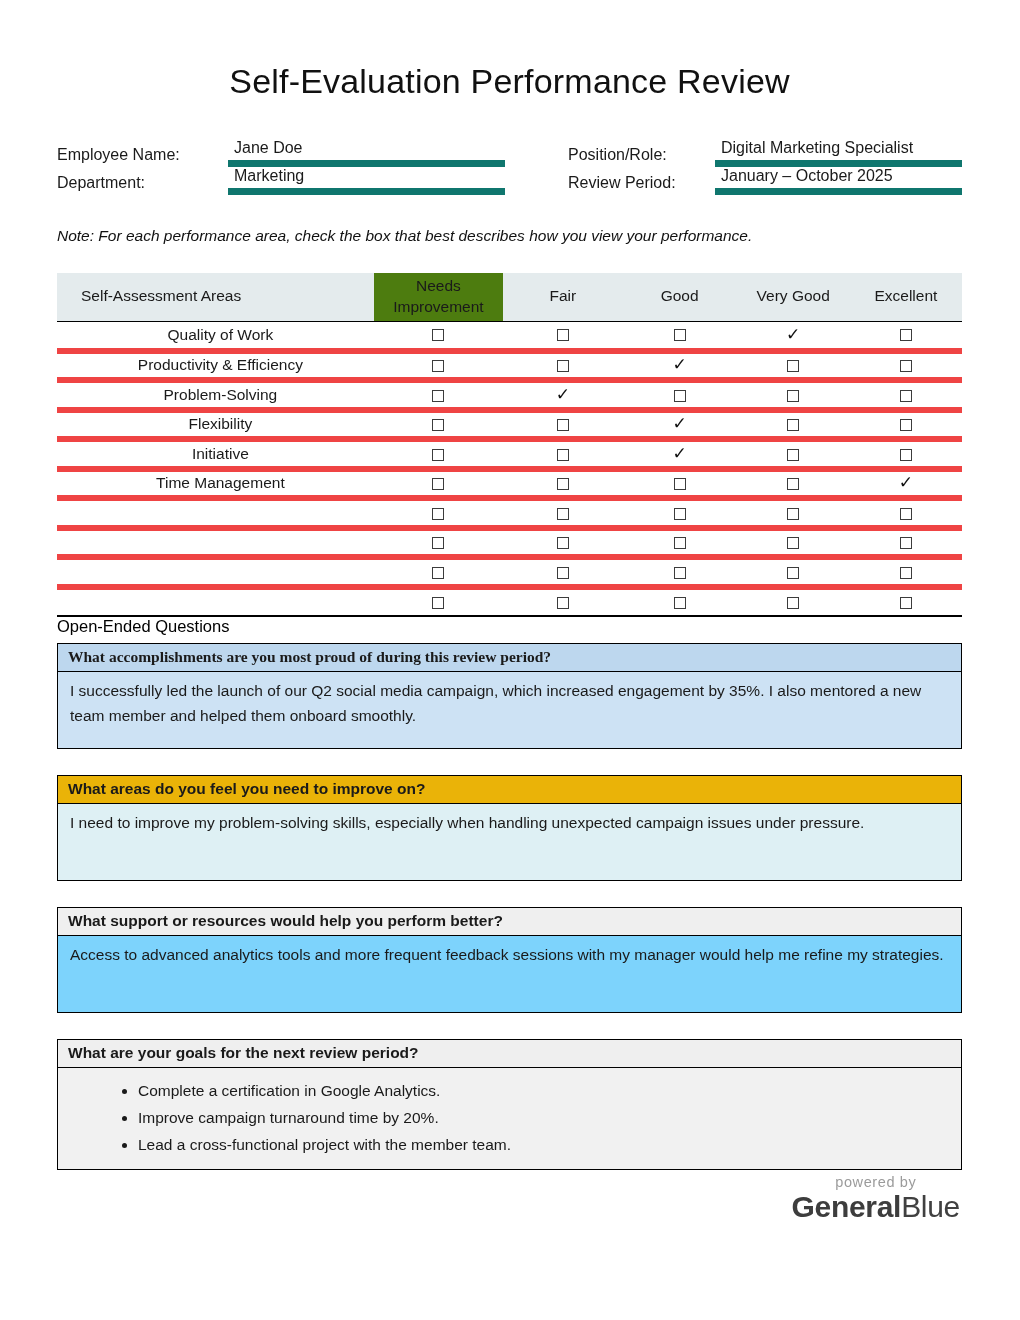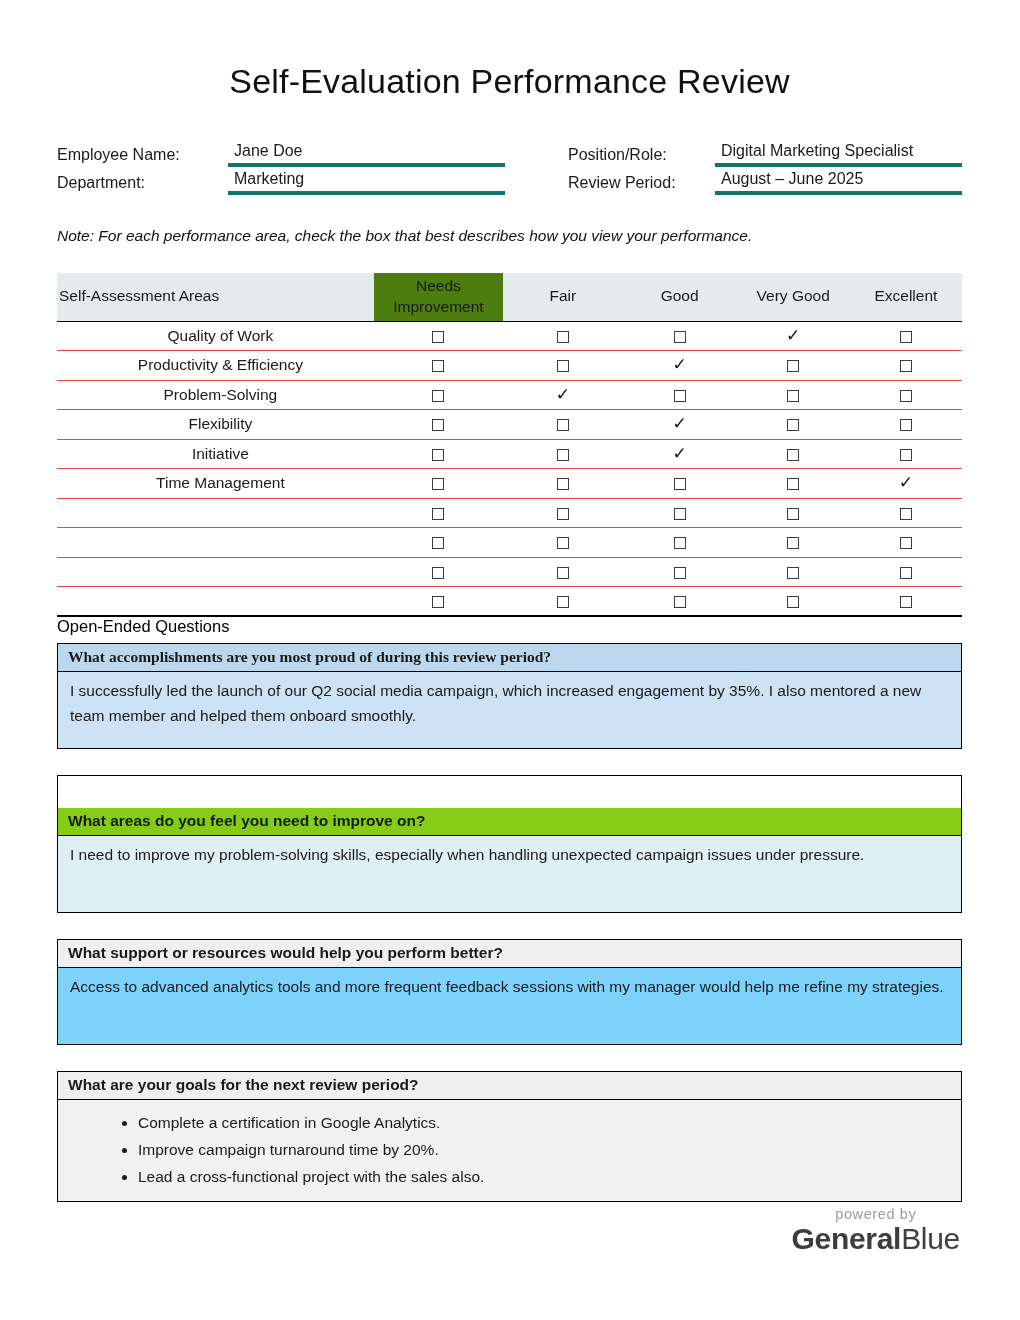--- a/index.html
+++ b/index.html
@@ -26,21 +26,21 @@
   .fields { font-size:16px; }
   .field-row { display:flex; justify-content:space-between; height:28px; align-items:flex-end; }
   .fgroup { display:flex; align-items:flex-end; }
   .fgroup.left  { width:448px; }
   .fgroup.right { width:394px; }
   .flabel { padding-bottom:3px; }
   .fgroup.left  .flabel { width:171px; }
   .fgroup.right .flabel { width:147px; }
   .fvalue {
     flex:1;
-    border-bottom:4px solid #0f766e;
+    border-bottom:7px solid #0f766e;
     padding:0 2px 3px 6px;
     white-space:nowrap;
   }
 
   .note {
     margin-top:32px;
     font-style:italic;
     font-size:15.5px;
     color:#111;
   }
@@ -54,30 +54,30 @@
   }
   table.assessment th {
     font-weight:400;
     font-size:15.5px;
     height:48px;
     vertical-align:middle;
     text-align:center;
     line-height:1.35;
     border-bottom:1px solid #000;
   }
-  table.assessment th.area-col { text-align:left; padding-left:2px; }
+  table.assessment th.area-col { text-align:left; padding-left:24px; }
   col.c-area { width:35%; }
   col.c-ni   { width:14.3%; }
   col.c-fair { width:13.2%; }
   col.c-good { width:12.6%; }
   col.c-vg   { width:12.5%; }
   col.c-ex   { width:12.4%; }
   table.assessment td {
     height:29.5px;
-    border-bottom:1px solid #ef4444;
+    border-bottom:6px solid #ef4444;
     font-size:15.5px;
     text-align:center;
     vertical-align:middle;
   }
   table.assessment tr:last-child td { border-bottom:2px solid #000; }
   td.area-cell { text-align:left; padding-left:10px; }
   .cbox {
     display:inline-block;
     width:12px; height:12px;
     border:1px solid #3c3c3c;
@@ -147,21 +147,21 @@
         <span class="fvalue">Digital Marketing Specialist</span>
       </div>
     </div>
     <div class="field-row">
       <div class="fgroup left">
         <span class="flabel">Department:</span>
         <span class="fvalue">Marketing</span>
       </div>
       <div class="fgroup right">
         <span class="flabel">Review Period:</span>
-        <span class="fvalue">August – June 2025</span>
+        <span class="fvalue">January – October 2025</span>
       </div>
     </div>
   </div>
 
   <p class="note">Note: For each performance area, check the box that best describes how you view your performance.</p>
 
   <table class="assessment">
     <colgroup>
       <col class="c-area">
         <col class="c-ni">
@@ -265,36 +265,36 @@
   </table>
 
   <h2 class="oe-heading">Open-Ended Questions</h2>
 
   <div class="qblock first">
     <div class="qheader" style="background: rgb(189, 215, 238); font-family: Liberation Serif, serif;">What accomplishments are you most proud of during this review period?</div>
     <div class="qbody" style="background: rgb(205, 226, 244);">I successfully led the launch of our Q2 social media campaign, which increased engagement by 35%. I also mentored a new team member and helped them onboard smoothly.</div>
   </div>
 
   <div class="qblock">
-    <div class="qheader" style="background: #84cc16; margin-top: 32px;">What areas do you feel you need to improve on?</div>
+    <div class="qheader" style="background: #eab308;">What areas do you feel you need to improve on?</div>
     <div class="qbody" style="background: rgb(222, 240, 244);">I need to improve my problem-solving skills, especially when handling unexpected campaign issues under pressure.</div>
   </div>
 
   <div class="qblock">
     <div class="qheader" style="background: rgb(239, 239, 239);">What support or resources would help you perform better?</div>
     <div class="qbody" style="background: #7dd3fc;">Access to advanced analytics tools and more frequent feedback sessions with my manager would help me refine my strategies.</div>
   </div>
 
   <div class="qblock">
     <div class="qheader" style="background: rgb(239, 239, 239);">What are your goals for the next review period?</div>
     <div class="qbody" style="background: rgb(241, 241, 241);">
       <ul>
           <li>Complete a certification in Google Analytics.</li>
           <li>Improve campaign turnaround time by 20%.</li>
-          <li>Lead a cross-functional project with the sales also.</li>
+          <li>Lead a cross-functional project with the member team.</li>
         </ul>
     </div>
   </div>
 
   <div class="footer">
     <div class="logo-wrap">
       <div class="powered-by">powered by</div>
       <div class="wordmark"><span class="general" style="color: rgb(61, 61, 61);">General</span><span class="blue" style="color: #404040;">Blue</span></div>
     </div>
   </div>

